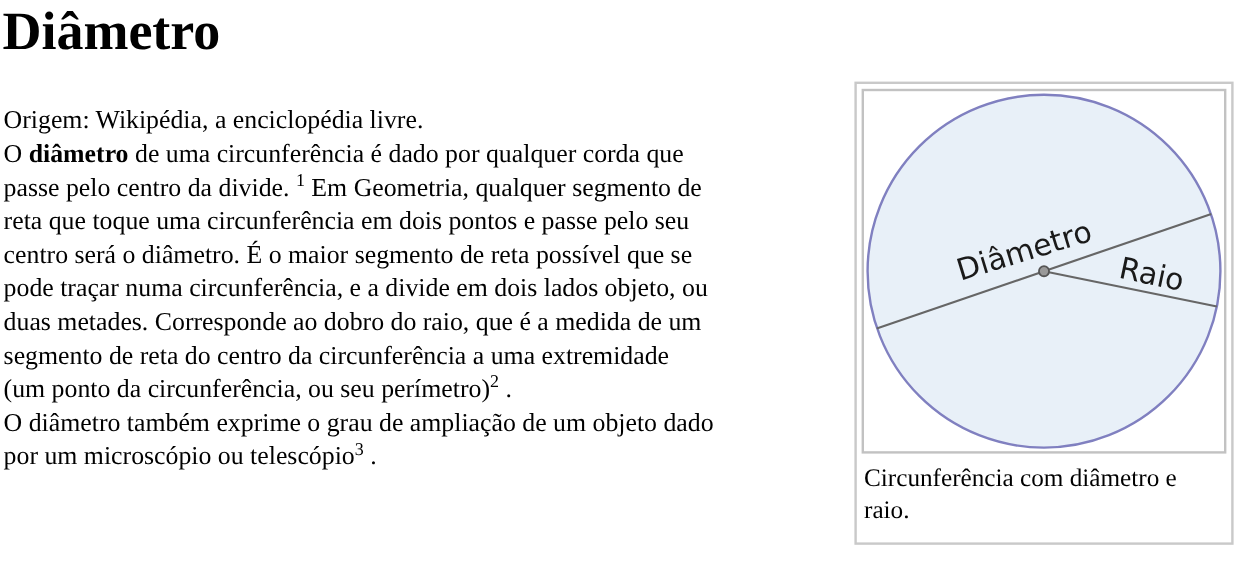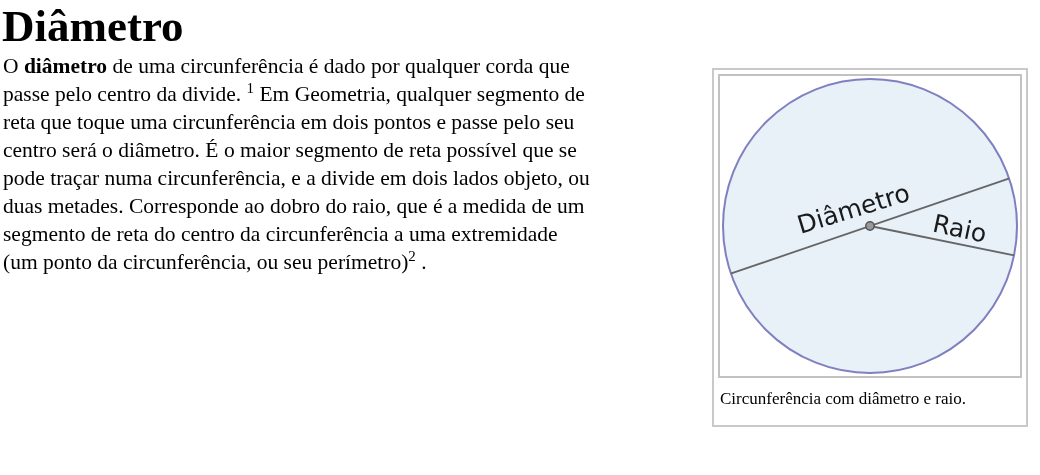--- a/index.html
+++ b/index.html
@@ -35,48 +35,53 @@
     background: #ffffff;
     border: 2px solid #c9c9c9;
     padding: 4px;
   }
   .thumb-img {
     border: 2px solid #c2c2c2;
     line-height: 0;
     background: #ffffff;
   }
   .thumb-caption {
-    font-size: 17px; line-height: 27px;
+    font-size: 21px; line-height: 27px;
     padding: 7px 4px 9px 2px;
     color: #000;
   }
   .diagram-label {
     font-family: "DejaVu Sans", sans-serif;
     font-size: 25px;
     fill: #1a1a1a;
   }
 </style>
 </head>
 <body>
 
 <div class="page">
 
   <h1 class="page-title">Diâmetro</h1>
 
+  <div class="origin-line">Origem: Wikipédia, a enciclopédia livre.</div>
 
   <div class="article-body">
       <div class="para">
         <div class="line"><span>O </span><span class="bold">diâmetro</span><span> de uma circunferência é dado por qualquer corda que</span></div>
         <div class="line"><span>passe pelo centro da divide. </span><sup class="ref">1</sup><span> Em Geometria, qualquer segmento de</span></div>
         <div class="line"><span>reta que toque uma circunferência em dois pontos e passe pelo seu</span></div>
         <div class="line"><span>centro será o diâmetro. É o maior segmento de reta possível que se</span></div>
         <div class="line"><span>pode traçar numa circunferência, e a divide em dois lados objeto, ou</span></div>
         <div class="line"><span>duas metades. Corresponde ao dobro do raio, que é a medida de um</span></div>
         <div class="line"><span>segmento de reta do centro da circunferência a uma extremidade</span></div>
         <div class="line"><span>(um ponto da circunferência, ou seu perímetro)</span><sup class="ref">2</sup><span> .</span></div>
+      </div>
+      <div class="para">
+        <div class="line"><span>O diâmetro também exprime o grau de ampliação de um objeto dado</span></div>
+        <div class="line"><span>por um microscópio ou telescópio</span><sup class="ref">3</sup><span> .</span></div>
       </div>
     </div>
 
   <div class="thumb">
     <div class="thumb-img">
       <svg width="300" height="300" viewBox="0 0 300 300" xmlns="http://www.w3.org/2000/svg">
         <circle cx="150" cy="150" r="147" stroke-width="2" fill="#e8f0f8" stroke="#8080c0"></circle>
         <line x1="10.6" y1="197.7" x2="289.4" y2="102.3" stroke-width="1.8" stroke="#666666"></line>
         <line x1="150" y1="150" x2="294.1" y2="179.4" stroke-width="1.8" stroke="#666666"></line>
         <circle cx="150" cy="150" r="4.2" stroke-width="1.5" fill="#999999" stroke="#555555"></circle>

